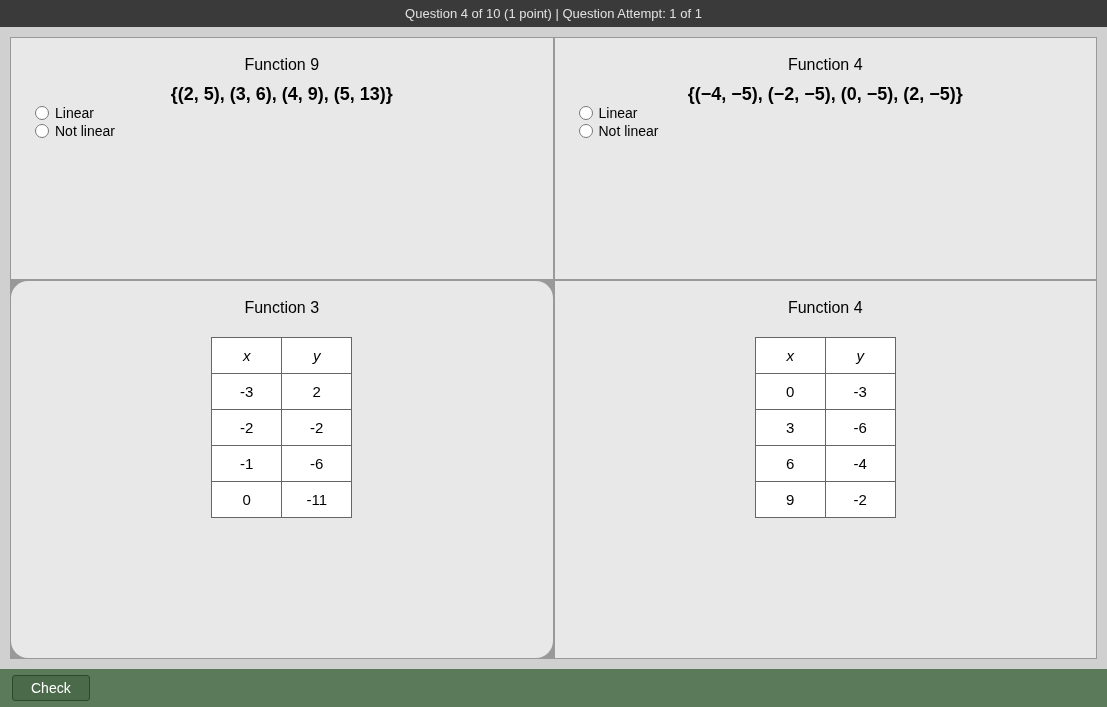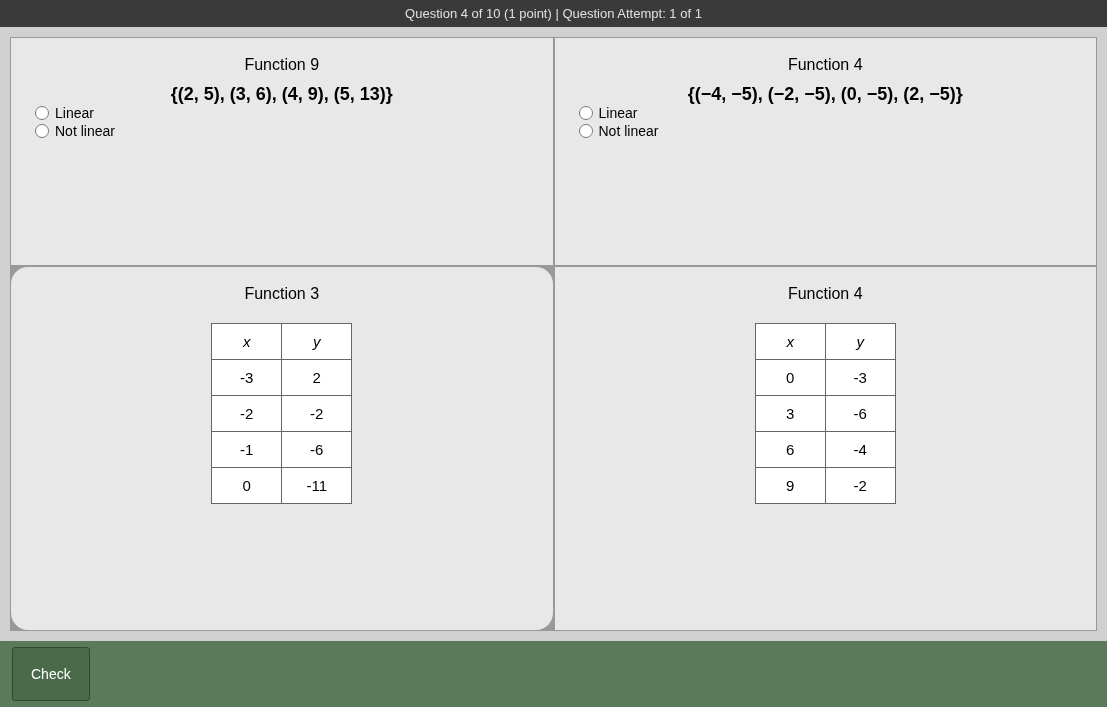--- a/index.html
+++ b/index.html
@@ -93,21 +93,21 @@
     .bottom-bar {
       background: #5a7a5a;
       padding: 6px 12px;
       display: flex;
       align-items: center;
     }
     .check-button {
       background: #4a6a4a;
       color: white;
       border: 1px solid #2a4a2a;
-      padding: 18px 18px;
+      padding: 4px 18px;
       font-size: 14px;
       cursor: pointer;
       border-radius: 3px;
     }
     .cell-bottom-left {
       align-items: center;
       border-radius: 17px;
     }
     .cell-bottom-right {
       align-items: center;

